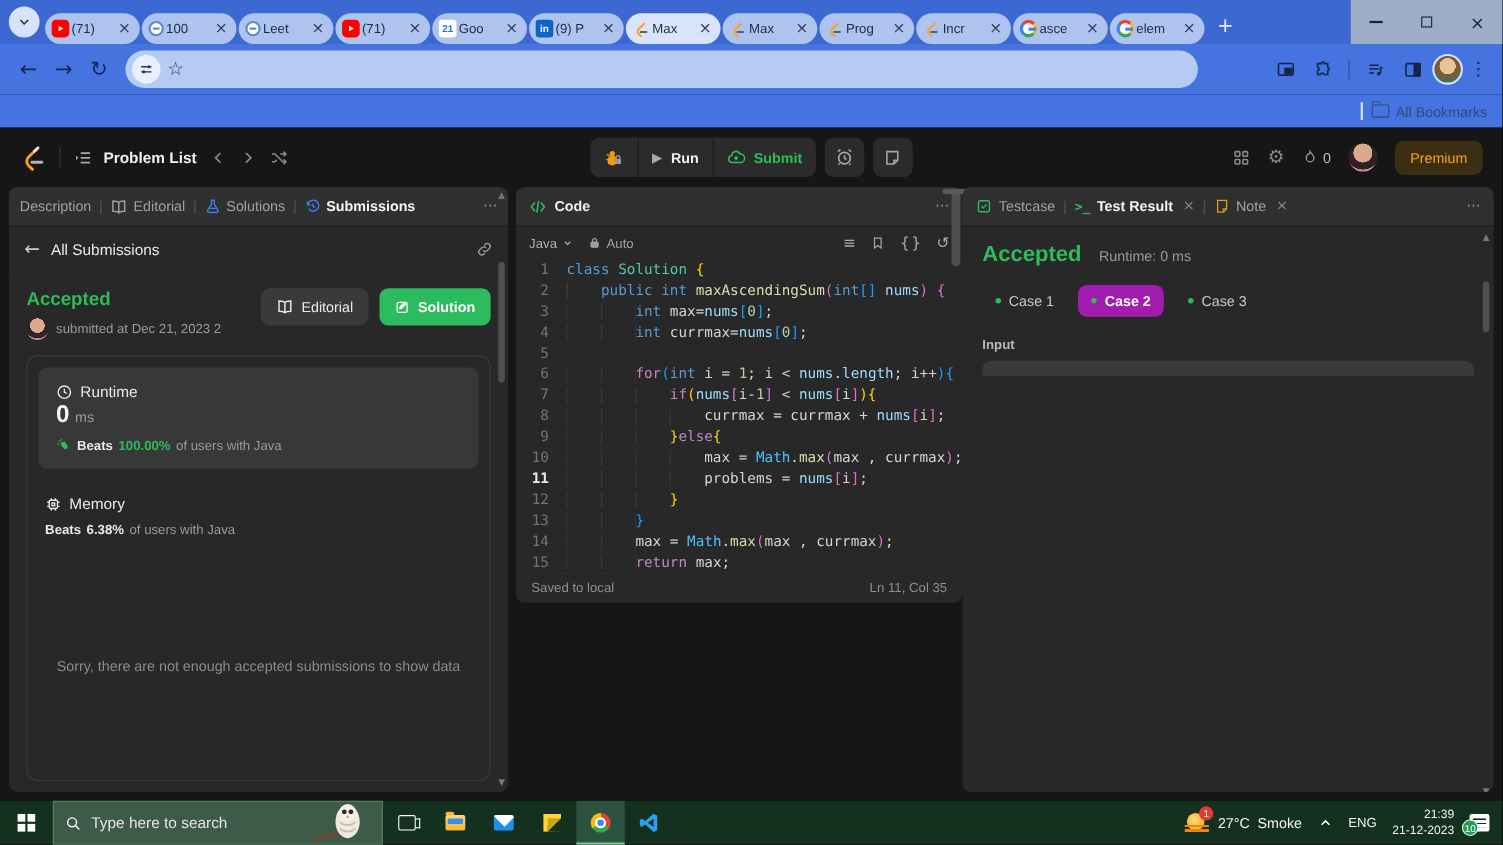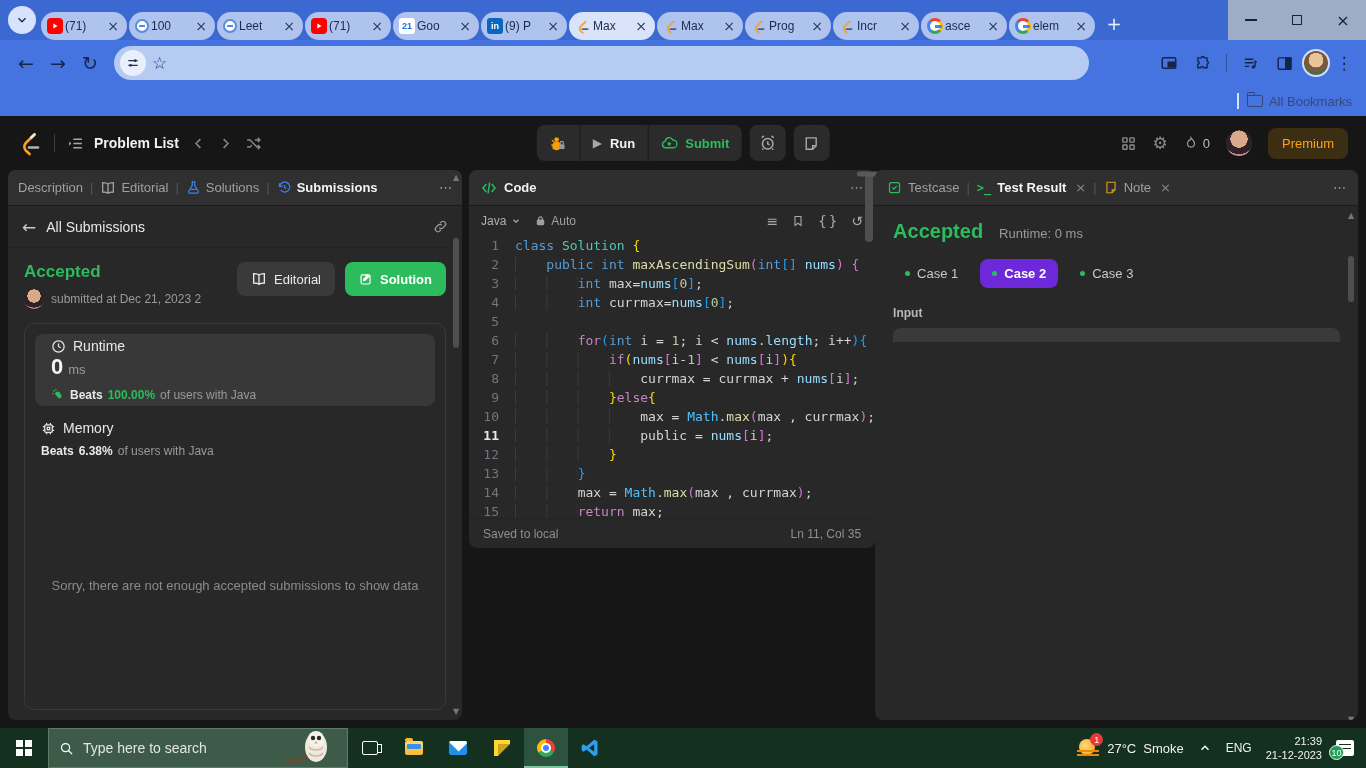--- a/index.html
+++ b/index.html
@@ -89,21 +89,21 @@
   .lp-body{flex:1;padding:14px 16px 10px 16px;display:flex;flex-direction:column;overflow:hidden;}
   .acc-row{display:flex;align-items:flex-start;}
   .acc-left{flex:1;}
   .acc-title{color:#2cbb5d;font-size:17px;font-weight:bold;}
   .sub-line{display:flex;align-items:center;gap:7px;margin-top:7px;color:#9a9a9a;font-size:12px;white-space:nowrap;overflow:hidden;}
   .mini-avatar{width:20px;height:20px;border-radius:50%;flex-shrink:0;background:radial-gradient(circle at 50% 35%,#d9a98c 0 40%,#2e2226 41% 70%,#c98a96 71%);}
   .acc-btns{display:flex;gap:10px;}
   .btn-dark{display:flex;align-items:center;gap:7px;background:#3a3a3a;color:#eaeaea;font-size:13px;font-weight:500;padding:9px 14px;border-radius:8px;cursor:pointer;}
   .btn-green{display:flex;align-items:center;gap:7px;background:#2cbb5d;color:#fff;font-size:13px;font-weight:bold;padding:9px 14px;border-radius:8px;cursor:pointer;}
   .stats-card{margin-top:14px;border:1px solid #3a3a3a;border-radius:10px;flex:1;display:flex;flex-direction:column;overflow:hidden;}
-  .stat-tile{padding:4px 16px;}
+  .stat-tile{padding:14px 16px;}
   .stat-tile.hl{background:#383838;border-radius:8px;margin:10px;}
   .stat-head{display:flex;align-items:center;gap:7px;color:#e8e8e8;font-size:14px;font-weight:500;}
   .stat-val{color:#f5f5f5;}
   .stat-val b{font-size:22px;font-weight:bold;}
   .stat-val span{color:#9a9a9a;font-size:13px;margin-left:5px;}
   .stat-beats{margin-top:8px;font-size:12px;color:#9a9a9a;display:flex;align-items:center;gap:5px;}
   .stat-beats b{color:#e8e8e8;}
   .beats-green{color:#2cbb5d;font-weight:bold;}
   .beats-white{color:#e8e8e8;font-weight:bold;}
   .empty-note{margin:auto;padding:20px;color:#8a8a8a;font-size:13px;text-align:center;}
@@ -144,21 +144,21 @@
   .rp-tab{display:flex;align-items:center;gap:6px;color:#a0a0a0;font-size:13px;cursor:pointer;white-space:nowrap;}
   .rp-tab.active{color:#f5f5f5;font-weight:bold;}
   .rp-close{color:#8a8a8a;font-size:13px;margin-left:2px;cursor:pointer;}
   .rp-body{flex:1;padding:14px 18px;overflow:hidden;position:relative;}
   .res-line{display:flex;align-items:baseline;gap:16px;}
   .res-status{color:#2cbb5d;font-size:20px;font-weight:bold;}
   .res-runtime{color:#9a9a9a;font-size:13px;}
   .cases{display:flex;align-items:center;gap:10px;margin-top:16px;}
   .case-chip{display:flex;align-items:center;gap:7px;color:#c8c8c8;font-size:13px;font-weight:500;padding:7px 12px;border-radius:8px;cursor:pointer;}
   .case-chip .dot{width:5px;height:5px;border-radius:50%;background:#2cbb5d;}
-  .case-chip.active{background:#6d28d9;color:#fff;font-weight:bold;}
+  .case-chip.active{background:#a21caf;color:#fff;font-weight:bold;}
   .input-label{margin-top:18px;color:#b8b8b8;font-size:12px;font-weight:bold;}
   .input-box{margin-top:8px;height:14px;background:#3a3a3a;border-radius:8px 8px 0 0;}
   .rp-scroll{position:absolute;right:2px;top:40px;bottom:4px;width:10px;}
   .rp-scroll .thumb{position:absolute;top:10px;left:2px;width:6px;height:46px;border-radius:3px;background:#4f4f4f;}
 
   
   .taskbar{height:40px;background:#14301f;display:flex;align-items:stretch;flex-shrink:0;color:#fff;}
   .tb-start{width:48px;display:flex;align-items:center;justify-content:center;cursor:pointer;}
   .winlogo{width:16px;height:16px;display:grid;grid-template-columns:7px 7px;grid-template-rows:7px 7px;gap:2px;}
   .winlogo i{background:#fff;}
@@ -694,21 +694,21 @@
               <div class="code-line">
                 <span class="ln">9</span>
                 <span class="ct"><span class="tk-pl">            </span><span class="tk-b1">}</span><span class="tk-ctrl">else</span><span class="tk-b1">{</span></span>
               </div>
               <div class="code-line">
                 <span class="ln">10</span>
                 <span class="ct"><span class="tk-pl">                </span><span class="tk-def">max = </span><span class="tk-cls">Math</span><span class="tk-def">.</span><span class="tk-fn">max</span><span class="tk-b2">(</span><span class="tk-def">max , currmax</span><span class="tk-b2">)</span><span class="tk-def">;</span></span>
               </div>
               <div class="code-line current">
                 <span class="ln">11</span>
-                <span class="ct"><span class="tk-pl">                </span><span class="tk-def">public = </span><span class="tk-var">nums</span><span class="tk-b2">[</span><span class="tk-def">i</span><span class="tk-b2">]</span><span class="tk-def">;</span></span>
+                <span class="ct"><span class="tk-pl">                </span><span class="tk-def">problems = </span><span class="tk-var">nums</span><span class="tk-b2">[</span><span class="tk-def">i</span><span class="tk-b2">]</span><span class="tk-def">;</span></span>
               </div>
               <div class="code-line">
                 <span class="ln">12</span>
                 <span class="ct"><span class="tk-pl">            </span><span class="tk-b1">}</span></span>
               </div>
               <div class="code-line">
                 <span class="ln">13</span>
                 <span class="ct"><span class="tk-pl">        </span><span class="tk-b3">}</span></span>
               </div>
               <div class="code-line">

